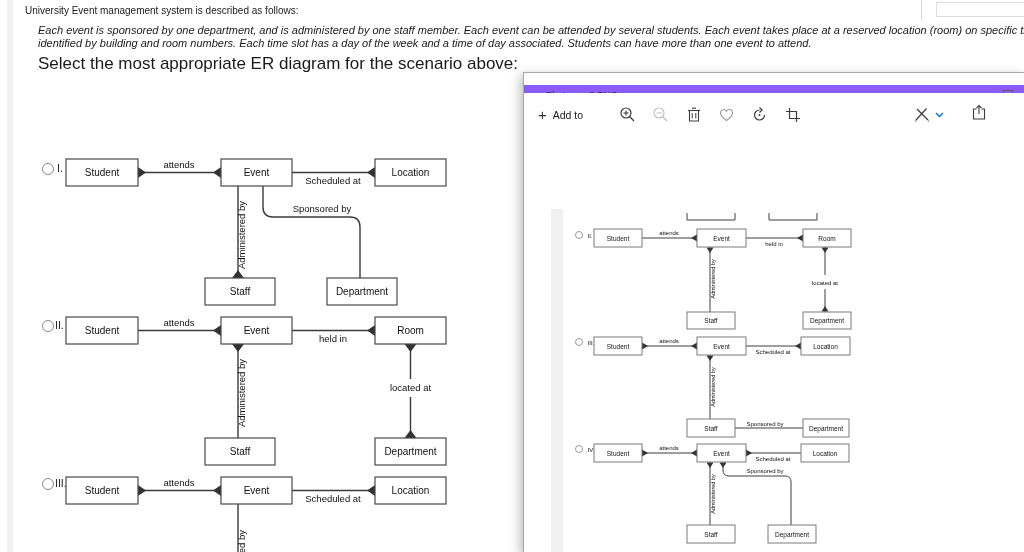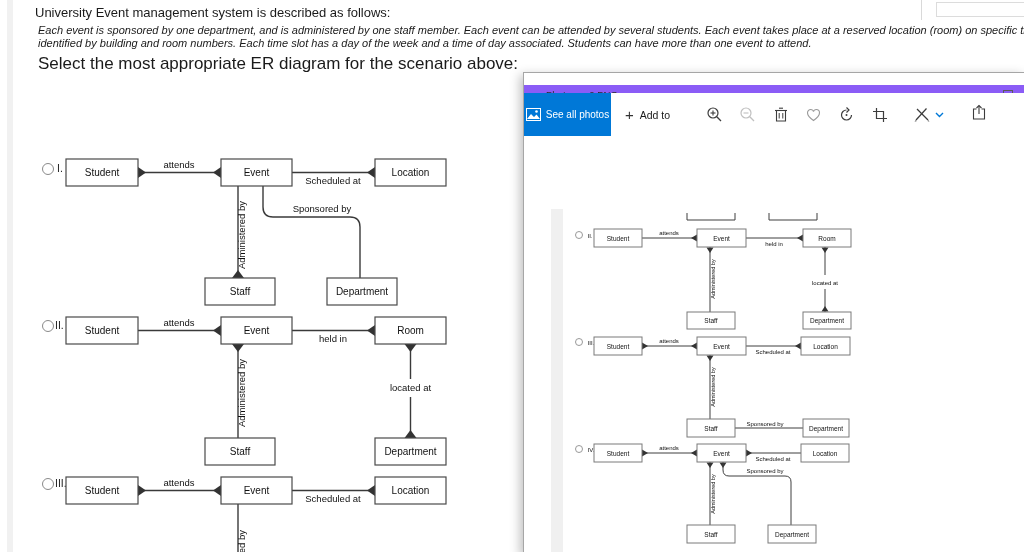--- a/index.html
+++ b/index.html
@@ -3,21 +3,21 @@
 <meta charset="utf-8">
 <style>
   html,body{margin:0;padding:0;}
   body{
     width:1024px;height:552px;position:relative;overflow:hidden;
     background:#ffffff;font-family:"Liberation Sans", sans-serif;color:#1a1a1a;
   }
   .abs{position:absolute;}
   
   .left-strip{left:7px;top:0;width:6px;height:552px;background:#f1f1f1;}
-  .q-intro{left:35px;top:5px;font-size:13px;white-space:nowrap;}
+  .q-intro{left:25px;top:5px;font-size:10px;white-space:nowrap;}
   .q-desc{left:38px;top:24px;font-size:11px;font-style:italic;line-height:12.5px;white-space:nowrap;}
   .q-prompt{left:38px;top:54px;font-size:17px;white-space:nowrap;}
   .radio{width:10px;height:10px;border:1px solid #8a8a8a;border-radius:50%;background:#fff;}
   .radio-label{font-size:10.5px;color:#222;}
   
   svg text{font-family:"Liberation Sans", sans-serif;fill:#111;}
   .ebox{fill:#ffffff;stroke:#4a4a4a;stroke-width:1.2;}
   .ln{stroke:#3a3a3a;stroke-width:1.4;fill:none;}
   .ah{fill:#333;stroke:none;}
   .bx{font-size:10px;text-anchor:middle;}
@@ -155,28 +155,20 @@
   <div class="abs titlebar">
     <div class="abs title-text">Photos - q2.PNG</div>
     <div class="abs cap-btn" style="left:426px;">
         <div class="min-glyph"></div>
       </div>
     <div class="abs cap-btn" style="left:468px;">
         <div class="max-glyph"></div>
       </div>
   </div>
   <div class="abs toolbar">
-    <div class="see-all" style="background:#0078d7;">
-      <svg width="15" height="13" viewBox="0 0 15 13">
-        <rect x="0.5" y="0.5" width="14" height="12" fill="none" stroke="#ffffff" stroke-width="1"></rect>
-        <path d="M1,11 L5,6 L8,9 L10.5,6.5 L14,11 Z" fill="#ffffff"></path>
-        <circle cx="10.5" cy="3.5" r="1.3" fill="#ffffff"></circle>
-      </svg>
-      <span>See all photos</span>
-    </div>
     <div class="addto">
       <span class="plus">+</span>
       <span>Add to</span>
     </div>
     <div style="width:28px;"></div>
     <div class="tbtn">
       <svg width="17" height="17" viewBox="0 0 17 17">
         <circle cx="7" cy="7" r="5" fill="none" stroke="#3c3c3c" stroke-width="1.2"></circle>
         <line x1="10.8" y1="10.8" x2="15" y2="15" stroke="#3c3c3c" stroke-width="1.3"></line>
         <line x1="4.5" y1="7" x2="9.5" y2="7" stroke="#3c3c3c" stroke-width="1.1"></line>

